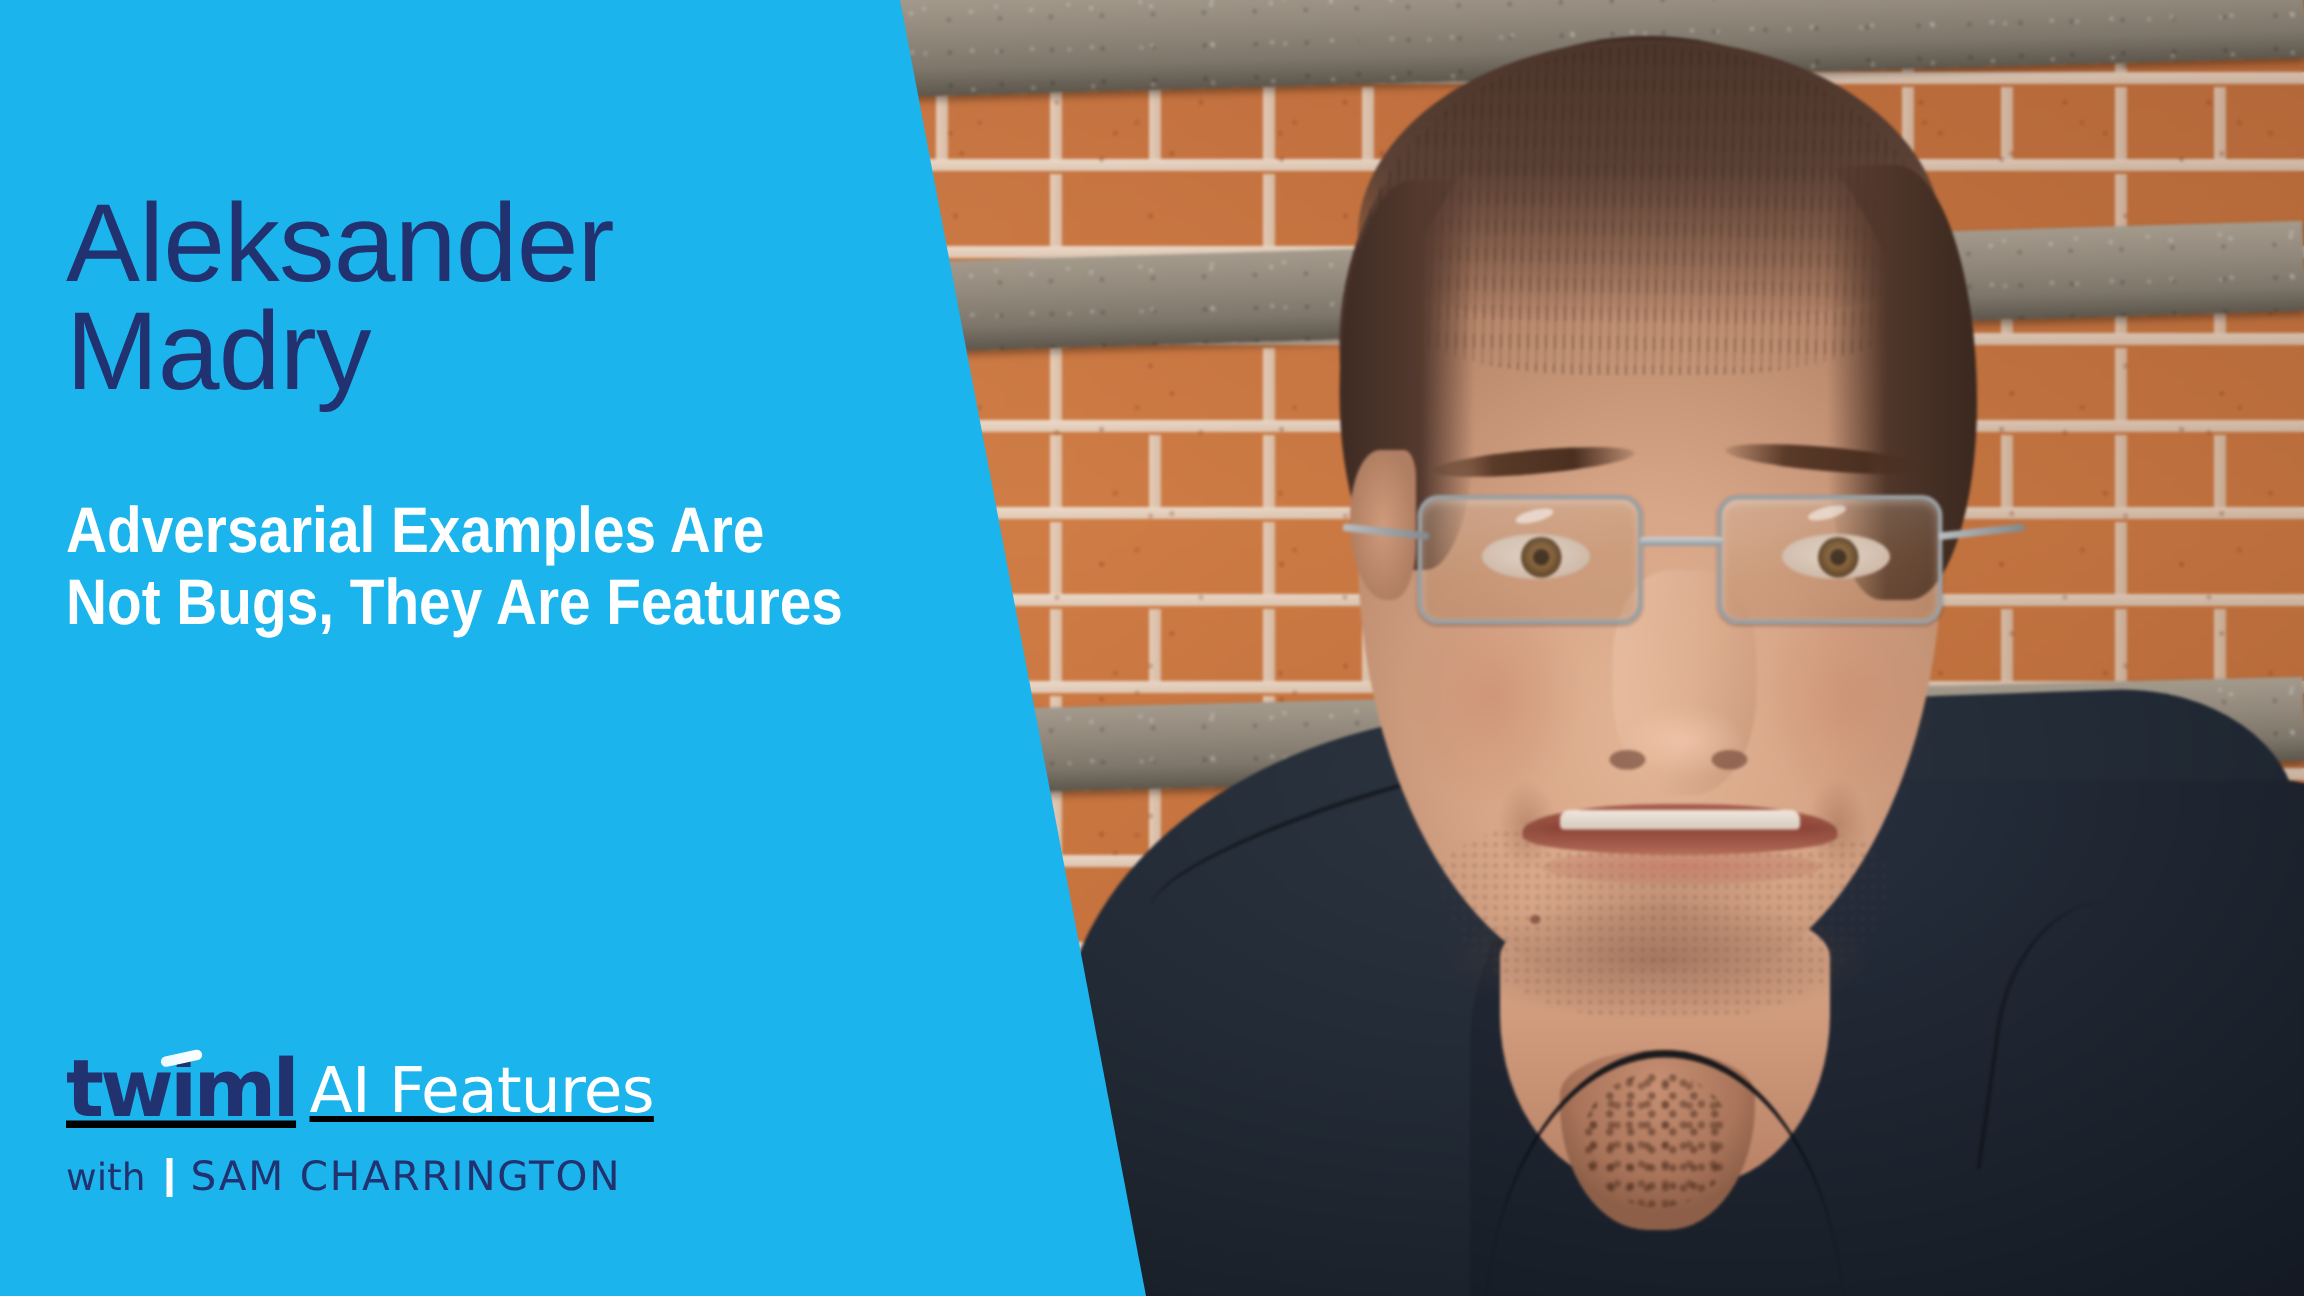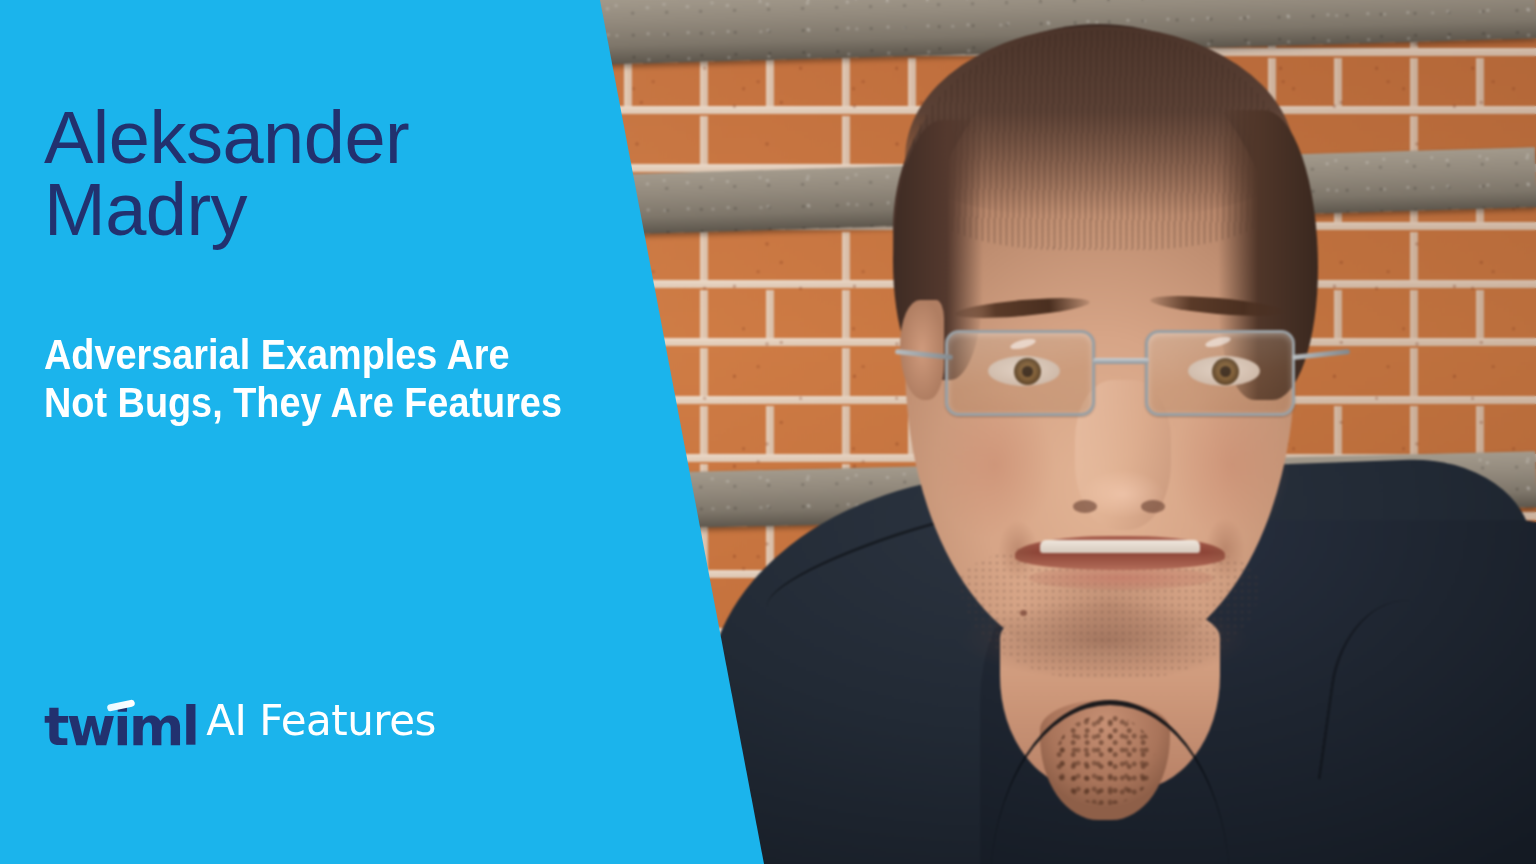--- a/index.html
+++ b/index.html
@@ -300,21 +300,21 @@
     position:absolute; left:0; top:0; width:800px; height:864px;
     background:#1BB4EC;
     clip-path:polygon(0 0, 600px 0, 764px 864px, 0 864px);
     z-index:5;
   }
 
   
   #content { position:absolute; left:0; top:0; width:800px; height:864px; z-index:6; }
 
   .guest-name {
-    position:absolute; left:44px; top:102px;
+    position:absolute; left:44px; top:126px;
     width:540px;
     color:#22316F;
     font-size:74px;
     line-height:0.97;
     font-weight:400;
     letter-spacing:-0.5px;
   }
   .guest-name .ln { display:block; }
 
   .ep-title {
@@ -325,21 +325,21 @@
     line-height:1.12;
     font-weight:700;
     transform:scaleX(0.88);
     transform-origin:left top;
     letter-spacing:0px;
   }
   .ep-title .ln { display:block; white-space:nowrap; }
 
   
   #logo { position:absolute; left:44px; top:700px; }
-  .logo-row1 { display:flex; align-items:flex-start; }
+  .logo-row1 { display:flex; align-items:center;text-decoration:underline; }
   .wm {
     position:relative;
     color:#22316F;
     font-size:53px;
     font-weight:700;
     letter-spacing:-2.5px;
     line-height:1;
     font-family:"DejaVu Sans", sans-serif;
   }
   .wm-accent {
@@ -477,17 +477,22 @@
     </div>
 
     <div id="logo">
       <div class="logo-row1">
         <span class="wm">
           <span>twiml</span>
           <span class="wm-accent"></span>
         </span>
         <span class="aip">AI Features</span>
       </div>
+      <div class="logo-row2">
+        <span class="with">with</span>
+        <span class="divider"></span>
+        <span class="host">SAM CHARRINGTON</span>
+      </div>
     </div>
 
   </div>
 
 </div>
 
 </body></html>

